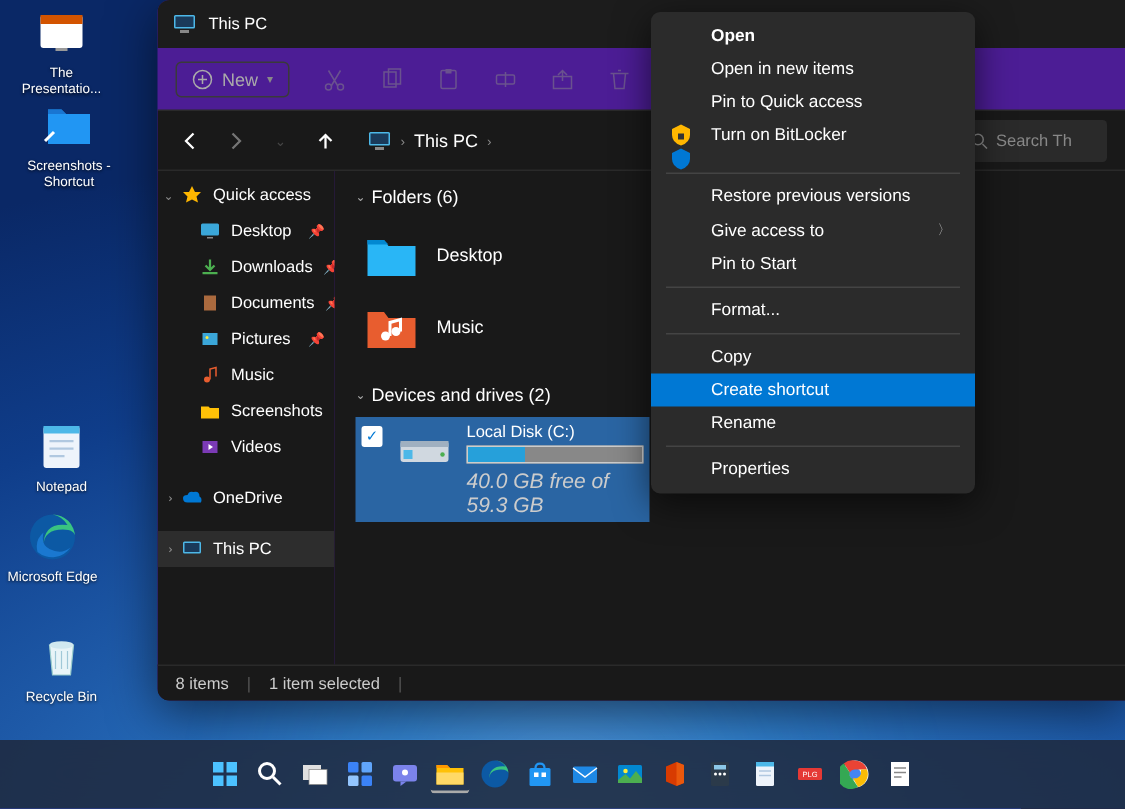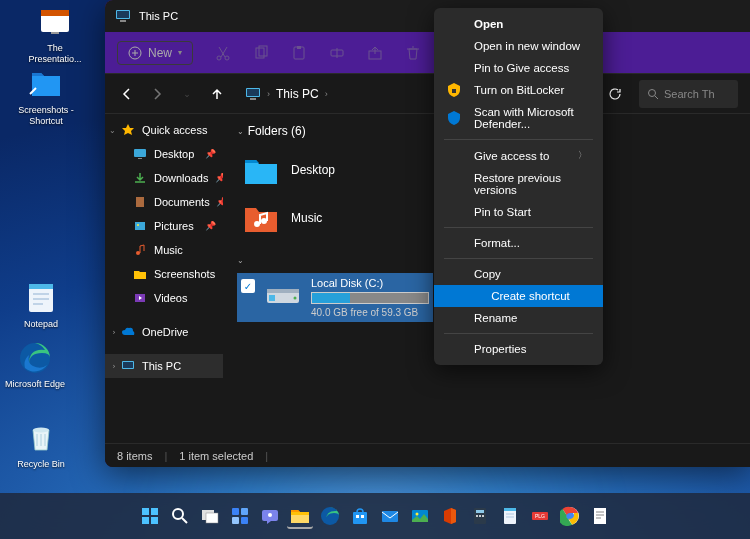--- a/index.html
+++ b/index.html
@@ -50,50 +50,50 @@
 .folder .ficon { width:40px; height:40px; }
 .folder .flabel { color:#fff; font-size:12px; }
 .drives { display:flex; gap:14px; flex-wrap:wrap; }
 .drive { width:196px; display:flex; gap:10px; padding:4px; }
 .drive.sel { background:#2a65a3; }
 .drive .check { width:14px; height:14px; background:#fff; border-radius:2px; display:flex; align-items:center; justify-content:center; color:#0078d4; font-size:10px; align-self:flex-start; margin-top:2px; }
 .drive .dicon2 { width:36px; height:36px; }
 .drive .dinfo { flex:1; color:#fff; font-size:11px; }
 .drive .dbar { height:12px; background:#888; margin:3px 0; position:relative; border:1px solid #ccc; }
 .drive .dfill { position:absolute; top:0; left:0; height:100%; background:#26a0da; }
-.drive .dfree { font-size:10px; color:#ccc; }
+.drive .dfree { font-size:14px; color:#ccc;font-style:italic; }
 
 .statusbar { position:absolute; bottom:0; left:0; right:0; height:24px; background:#191919; border-top:1px solid #2a2a2a; display:flex; align-items:center; padding:0 12px; gap:12px; color:#ccc; font-size:11px; }
 .statusbar .sep2 { color:#555; }
 
 
-.ctx { position:absolute; top:8px; left:434px; width:169px; background:#2b2b2b; border-radius:6px; box-shadow:0 6px 24px rgba(0,0,0,0.6); padding:5px 0; z-index:100; }
+.ctx { position:absolute; top:8px; left:434px; width:216px; background:#2b2b2b; border-radius:6px; box-shadow:0 6px 24px rgba(0,0,0,0.6); padding:5px 0; z-index:100; }
 .ctx .citem { padding:5px 16px 5px 40px; color:#fff; font-size:11.5px; position:relative; display:flex; align-items:center; }
 .ctx .citem.bold { font-weight:600; }
-.ctx .citem.hl { background:#0078d4;justify-content:center; }
+.ctx .citem.hl { background:#0078d4; }
 .ctx .citem .ico { position:absolute; left:12px; width:16px; height:16px; }
 .ctx .citem .sub { margin-left:auto; color:#aaa; font-size:9px; }
 .ctx .csep { height:1px; background:#444; margin:4px 10px; }
 
 
 .taskbar { position:absolute; bottom:0; left:0; right:0; height:46px; background:rgba(30,40,60,0.85); backdrop-filter:blur(20px); display:flex; align-items:center; justify-content:center; gap:4px; }
 .tbicon { width:26px; height:26px; border-radius:3px; display:flex; align-items:center; justify-content:center; }
 .tbicon.active { border-bottom:2px solid #aaa; }
 
 
 svg { display:block; }
 </style>
 </head>
 <body>
 
 <div class="wallpaper">
     <div class="bloom"></div>
   </div>
 
-<div class="dicon" style="top:4px;left:24px">
+<div class="dicon" style="top:4px;left:10px">
   <div class="ico">
       <svg viewBox="0 0 36 36">
         <rect x="4" y="6" width="28" height="22" rx="2" fill="#fff"></rect>
         <rect x="4" y="6" width="28" height="6" fill="#d35400"></rect>
         <rect x="14" y="28" width="8" height="2" fill="#999"></rect>
       </svg>
     </div>
   <span>The
 Presentatio...</span>
 </div>
@@ -373,20 +373,21 @@
                 </svg>
               </div>
             <span class="flabel">Videos</span>
           </div>
         </div>
       </div>
 
       <div class="section">
         <div class="secthdr">
             <span class="carrot">⌄</span>
+            <span>Devices and drives (2)</span>
           </div>
         <div class="drives">
           <div class="drive sel">
             <div class="check">✓</div>
             <div class="dicon2">
                 <svg viewBox="0 0 36 36">
                   <rect x="2" y="12" width="32" height="14" rx="2" fill="#d0d8e0"></rect>
                   <rect x="2" y="12" width="32" height="4" fill="#a0b0c0"></rect>
                   <rect x="4" y="18" width="6" height="6" fill="#4db8e8"></rect>
                   <circle cx="30" cy="21" r="1.5" fill="#4caf50"></circle>
@@ -423,49 +424,48 @@
     <span>1 item selected</span>
     <span class="sep2">|</span>
   </div>
 </div>
 
 <div class="ctx">
   <div class="citem bold">
       <span>Open</span>
     </div>
   <div class="citem">
-      <span>Open in new window</span>
-    </div>
-  <div class="citem">
-      <span>Pin to Give access</span>
+      <span>Open in new items</span>
+    </div>
+  <div class="citem">
+      <span>Pin to Quick access</span>
     </div>
   <div class="citem">
       <span class="ico">
         <svg viewBox="0 0 16 16">
           <path d="M8 1 L14 4 L14 8 Q14 13 8 15 Q2 13 2 8 L2 4 Z" fill="#ffb700"></path>
           <rect x="6" y="7" width="4" height="4" fill="#333"></rect>
         </svg>
       </span>
       <span>Turn on BitLocker</span>
     </div>
   <div class="citem">
       <span class="ico">
         <svg viewBox="0 0 16 16">
           <path d="M8 1 L14 4 L14 8 Q14 13 8 15 Q2 13 2 8 L2 4 Z" fill="#0078d4"></path>
         </svg>
       </span>
-      <span>Scan with Microsoft Defender...</span>
     </div>
   <div class="csep"></div>
+  <div class="citem">
+      <span>Restore previous versions</span>
+    </div>
   <div class="citem">
       <span>Give access to</span>
       <span class="sub">〉</span>
-    </div>
-  <div class="citem">
-      <span>Restore previous versions</span>
     </div>
   <div class="citem">
       <span>Pin to Start</span>
     </div>
   <div class="csep"></div>
   <div class="citem">
       <span>Format...</span>
     </div>
   <div class="csep"></div>
   <div class="citem">

